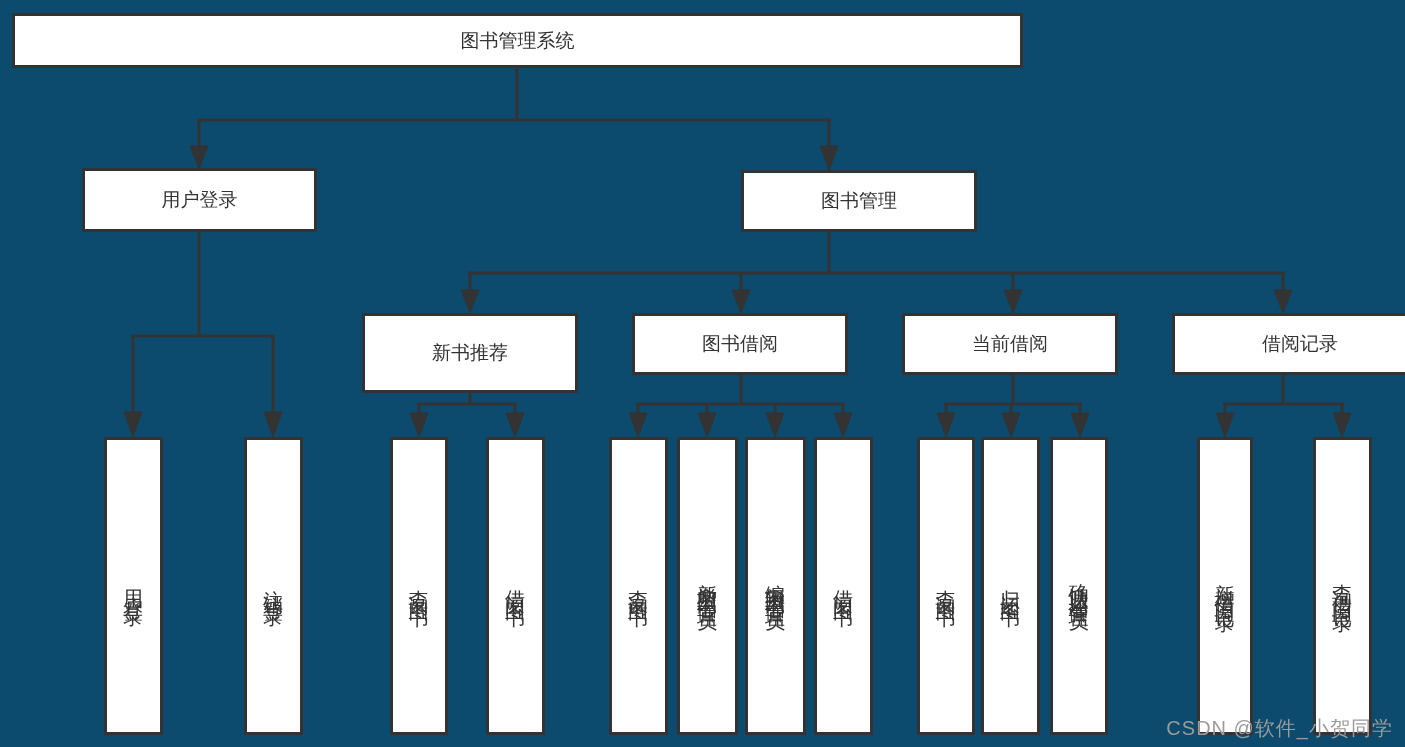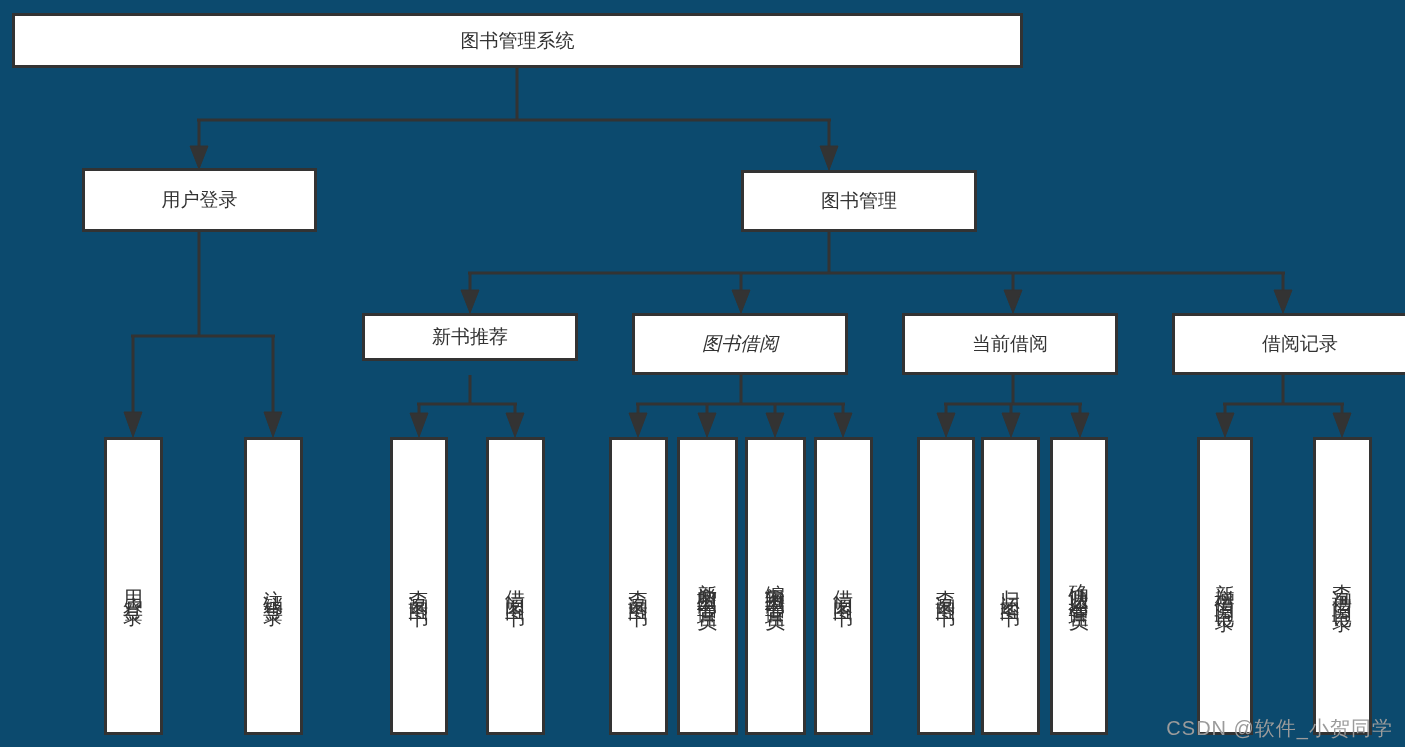--- a/index.html
+++ b/index.html
@@ -103,22 +103,22 @@
       <line x1="1342" y1="404" x2="1342" y2="416"></line>
       <polygon points="1333,413 1351,413 1342,437"></polygon>
     </g>
   </svg>
 
   <div class="node" style="left:12px;top:13px;width:1011px;height:55px;">图书管理系统</div>
 
   <div class="node" style="left:82px;top:168px;width:235px;height:64px;">用户登录</div>
   <div class="node" style="left:741px;top:170px;width:236px;height:62px;">图书管理</div>
 
-  <div class="node" style="left:362px;top:313px;width:216px;height:48px;">新书推荐</div>
-  <div class="node" style="left:632px;top:313px;width:216px;height:62px;font-style:italic;">图书借阅</div>
+  <div class="node" style="left:362px;top:313px;width:216px;height:80px;">新书推荐</div>
+  <div class="node" style="left:632px;top:313px;width:216px;height:62px;">图书借阅</div>
   <div class="node" style="left:902px;top:313px;width:216px;height:62px;">当前借阅</div>
   <div class="node" style="left:1172px;top:313px;width:256px;height:62px;">借阅记录</div>
 
   <div class="node vert" style="left:104px;top:437px;width:59px;height:298px;">用户登录</div>
   <div class="node vert" style="left:244px;top:437px;width:59px;height:298px;">注销登录</div>
 
   <div class="node vert" style="left:390px;top:437px;width:58px;height:298px;">查询图书</div>
   <div class="node vert" style="left:486px;top:437px;width:59px;height:298px;">借阅图书</div>
 
   <div class="node vert" style="left:609px;top:437px;width:59px;height:298px;">查询图书</div>

